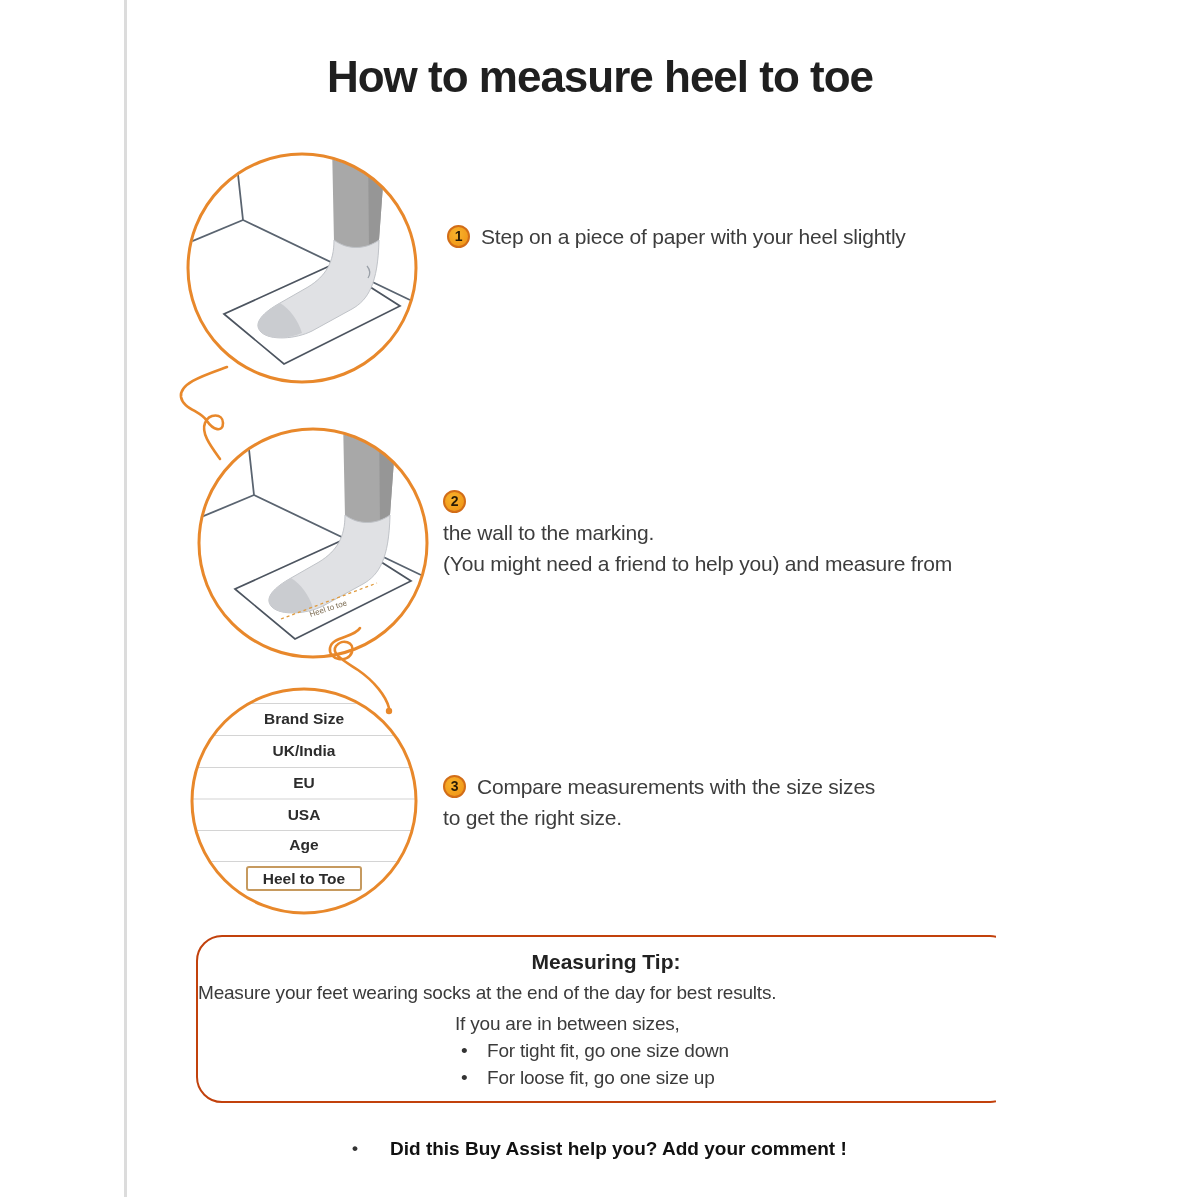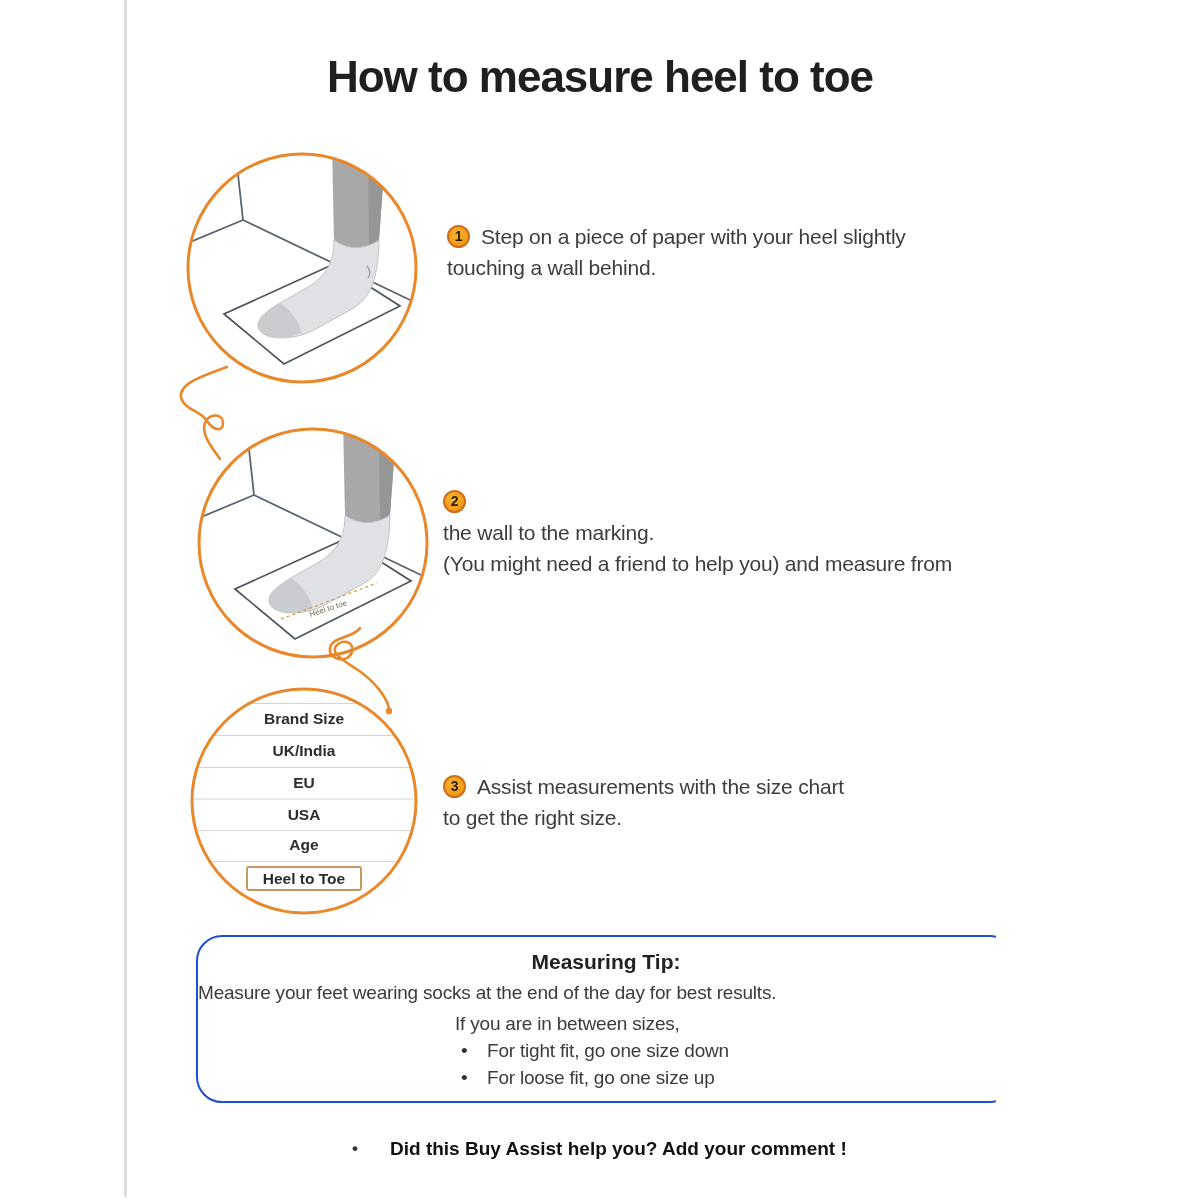--- a/index.html
+++ b/index.html
@@ -18,21 +18,21 @@
   .badge{
     display:inline-flex;align-items:center;justify-content:center;
     width:23px;height:23px;border-radius:50%;
     background:radial-gradient(circle at 40% 35%, #f9b42c, #ee9013);
     border:2px solid #d26d18;box-sizing:border-box;
     font-size:14px;font-weight:bold;color:#2a1c06;
     vertical-align:middle;transform:translateY(-2px);margin-right:11px;
   }
   .tip-box{
     position:absolute;left:196px;top:935px;width:820px;height:168px;
-    border:2px solid #1d4ed8;border-radius:26px;box-sizing:border-box;background:#fff;
+    border:2px solid #c2410c;border-radius:26px;box-sizing:border-box;background:#fff;
   }
   .tip-title{margin-top:13px;text-align:center;font-size:21px;font-weight:bold;color:#222;}
   .tip-line1{margin-top:8px;text-align:left;font-size:19px;color:#3b3b3b;letter-spacing:-0.2px;}
   .tip-sub{margin-left:257px;margin-top:7px;font-size:19px;color:#3b3b3b;letter-spacing:-0.2px;}
   .tip-sub-line{height:26px;line-height:26px;}
   .tip-bullets{list-style:none;margin:0;padding:0;}
   .tip-bullets li{height:27px;line-height:27px;padding-left:6px;}
   .bullet{display:inline-block;width:26px;color:#333;}
   .footer{
     position:absolute;left:352px;top:1138px;display:flex;align-items:center;
@@ -130,38 +130,37 @@
     </g>
     <circle cx="118" cy="118" r="112" fill="none" stroke="#E8882B" stroke-width="3"></circle>
   </svg>
 
   <div class="step" style="left:447px;top:221px;">
     <div class="step-line">
       <span class="badge">
           <span>1</span>
         </span><span>Step on a piece of paper with your heel slightly</span>
     </div>
-    <div class="step-line">touching a wall behind.</div>
   </div>
 
   <div class="step" style="left:443px;top:486px;">
     <div class="step-line">
       <span class="badge">
           <span>2</span>
         </span>
     </div>
     <div class="step-line">the wall to the marking.</div>
     <div class="step-line">(You might need a friend to help you) and measure from</div>
   </div>
 
   <div class="step" style="left:443px;top:771px;">
     <div class="step-line">
       <span class="badge">
           <span>3</span>
-        </span><span>Assist measurements with the size chart</span>
+        </span><span>Compare measurements with the size sizes</span>
     </div>
     <div class="step-line">to get the right size.</div>
   </div>
 
   <div class="tip-box">
     <div class="tip-title">Measuring Tip:</div>
     <div class="tip-line1">Measure your feet wearing socks at the end of the day for best results.</div>
     <div class="tip-sub">
       <div class="tip-sub-line">If you are in between sizes,</div>
       <ul class="tip-bullets">

